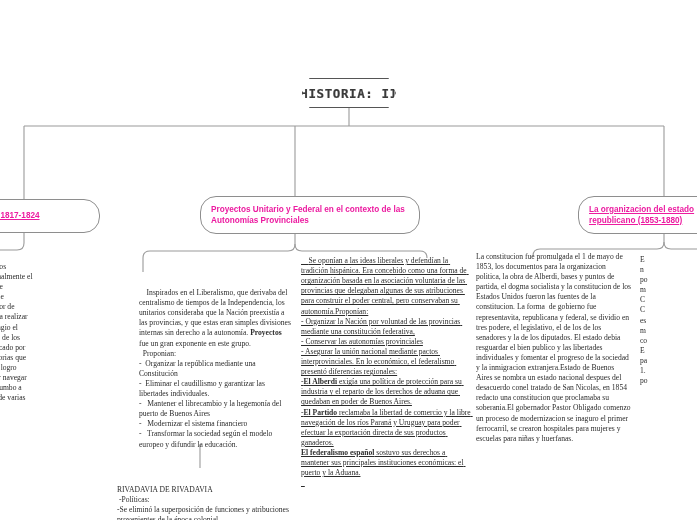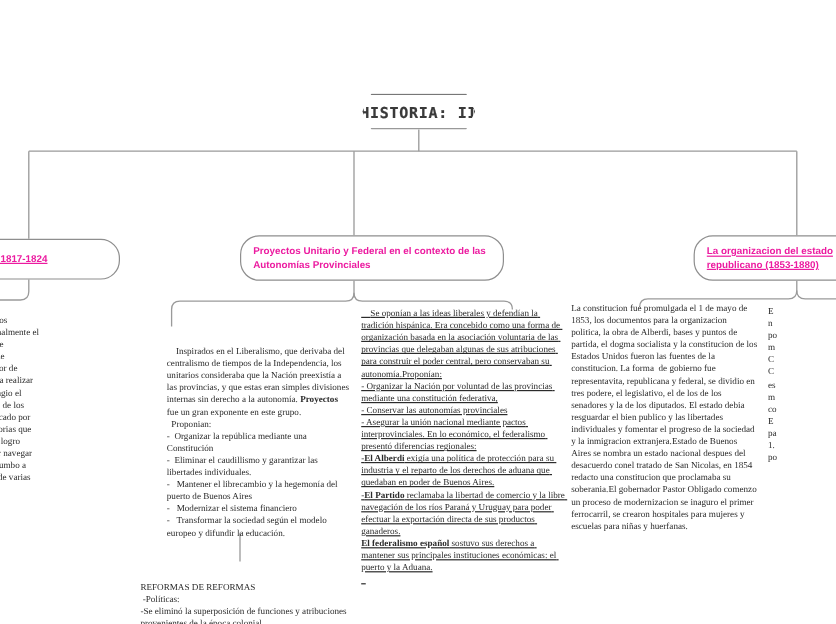--- a/index.html
+++ b/index.html
@@ -170,20 +170,20 @@
 C
 es
 m
 co
 E
 pa
 1.
 po</div>
 
   <div class="col" id="col-reformas">
-    <span class="heading">REFORMAS DE REFORMAS</span><span> -Políticas:
+    <span class="heading">RIVADAVIA DE RIVADAVIA</span><span> -Políticas:
 -Se eliminó la superposición de funciones y atribuciones provenientes de la época colonial.
 -Se centralizó el poder en manos del Partido del Orden.
 -Se suprimieron los cabildos existentes en la provincia.
 -Se creó la junta de representantes</span>
   </div>
 
 </div>
 
 </body></html>

